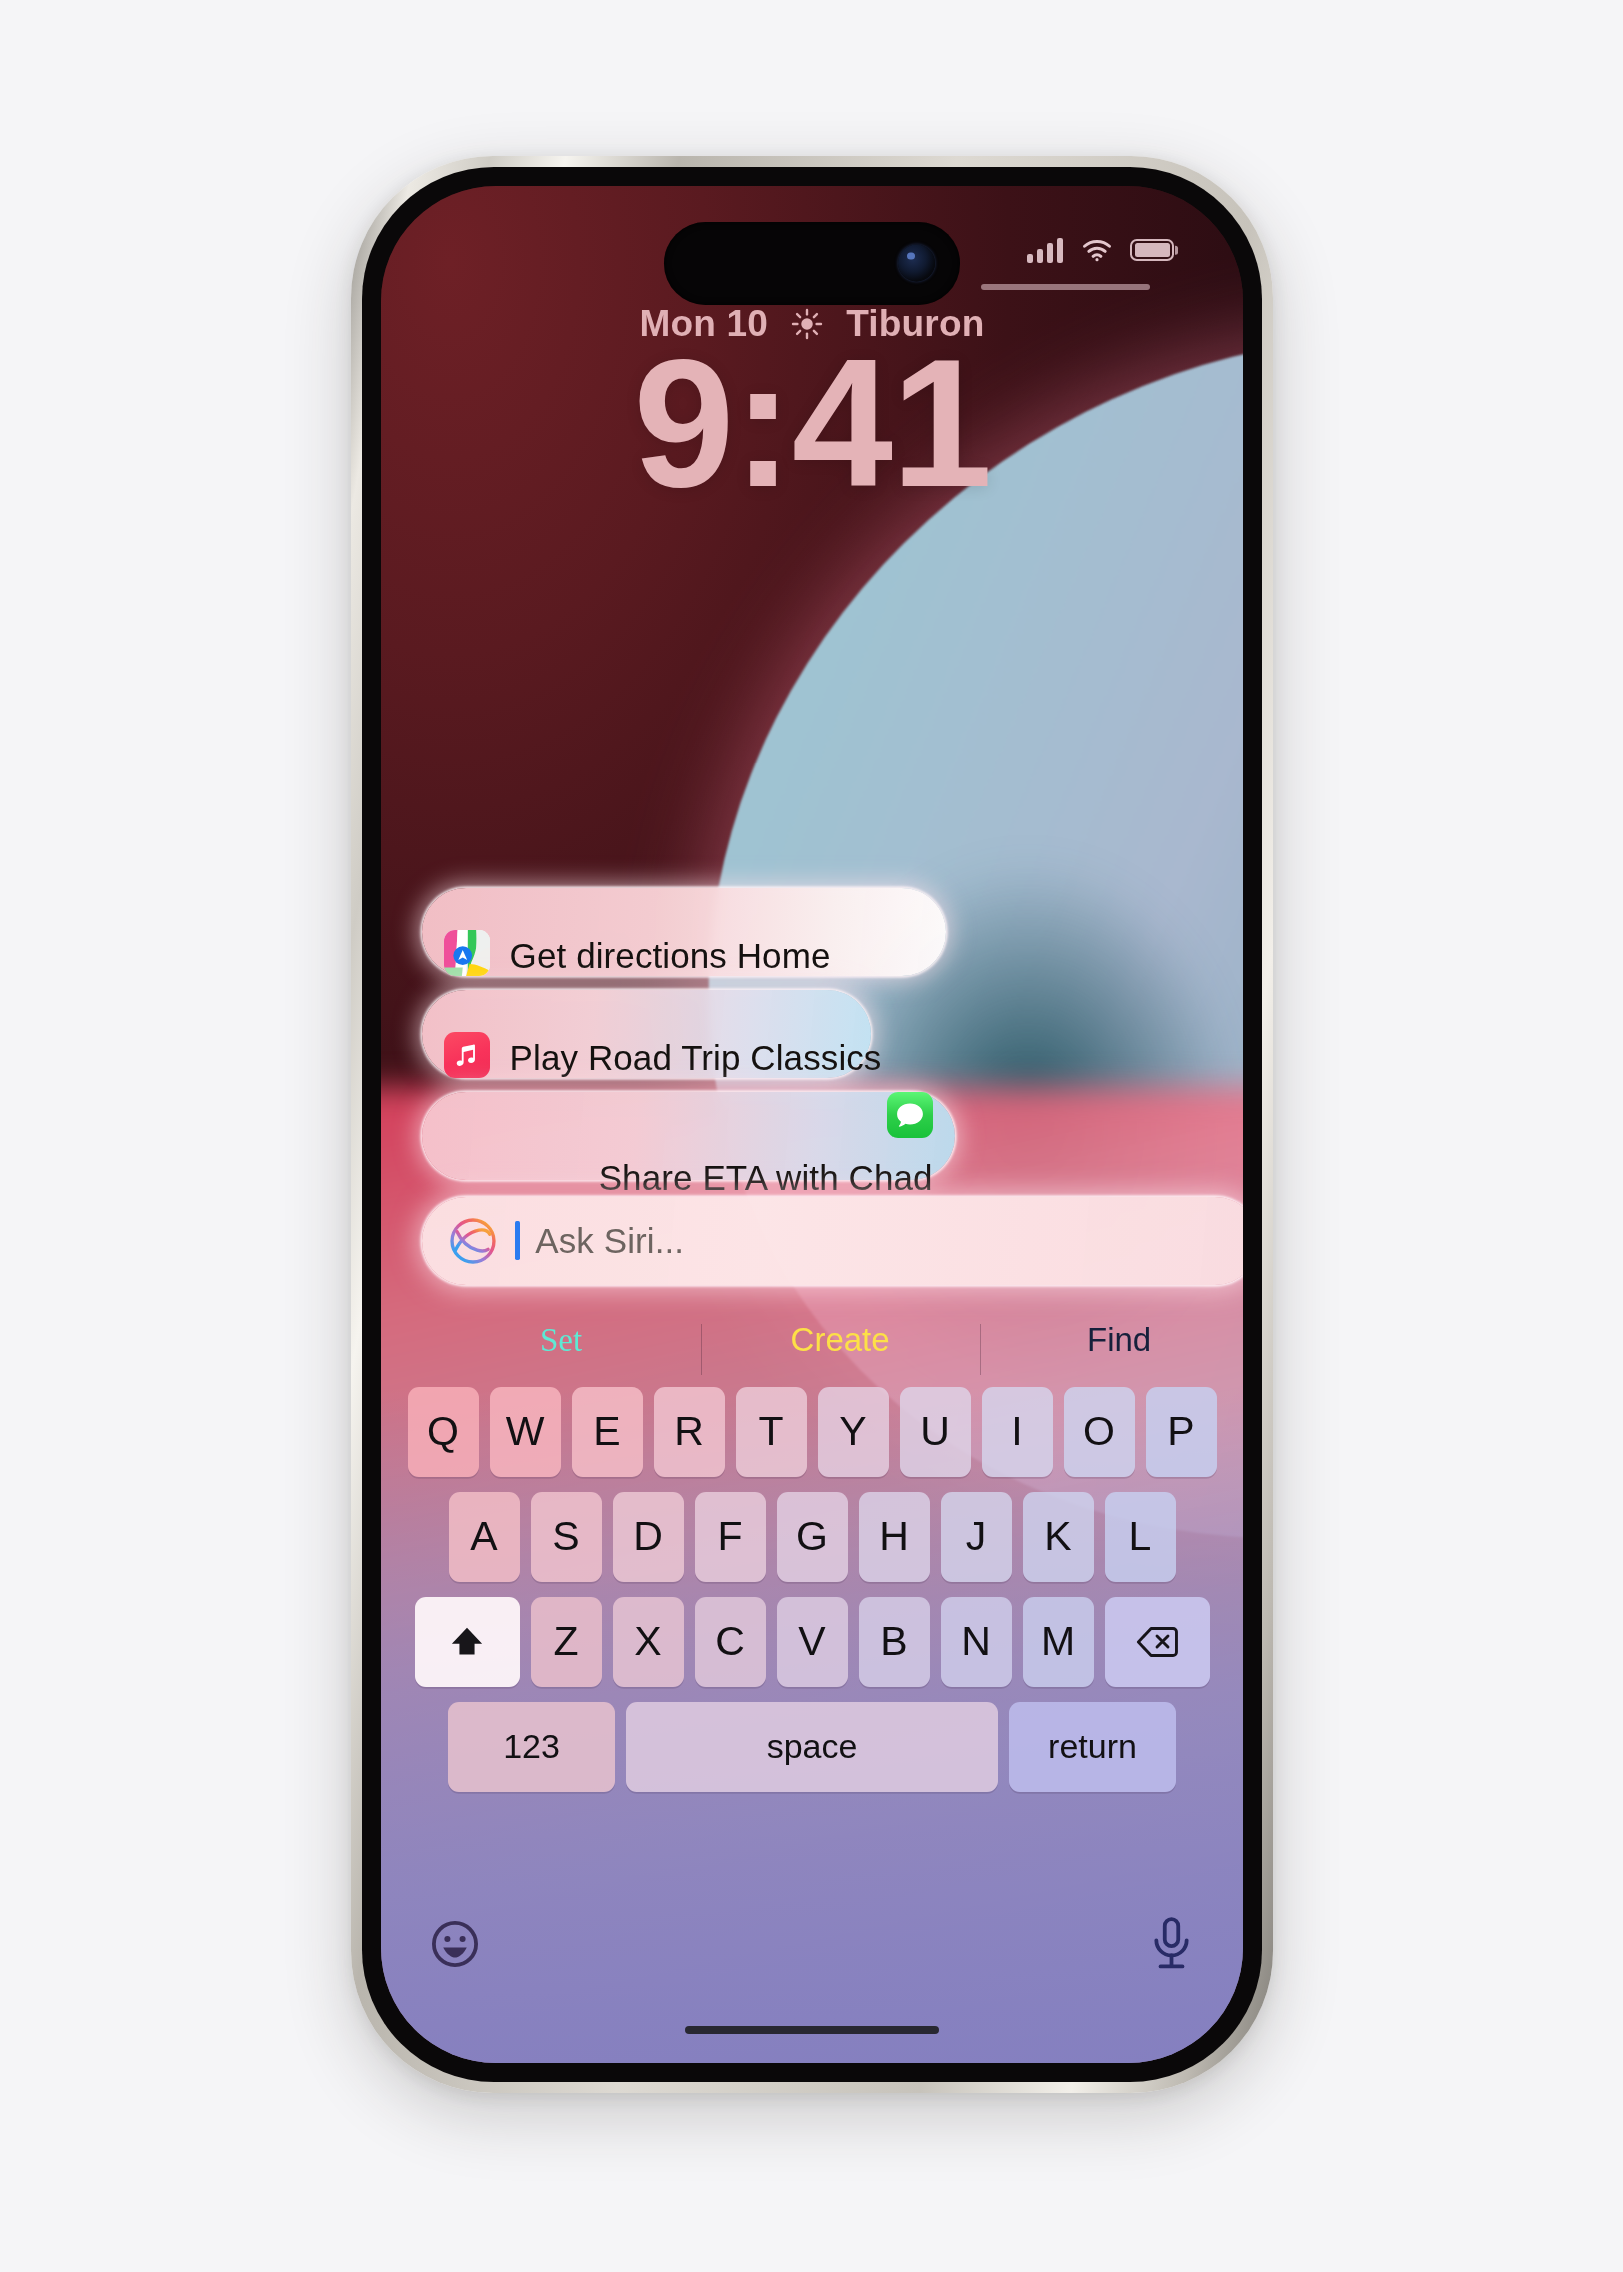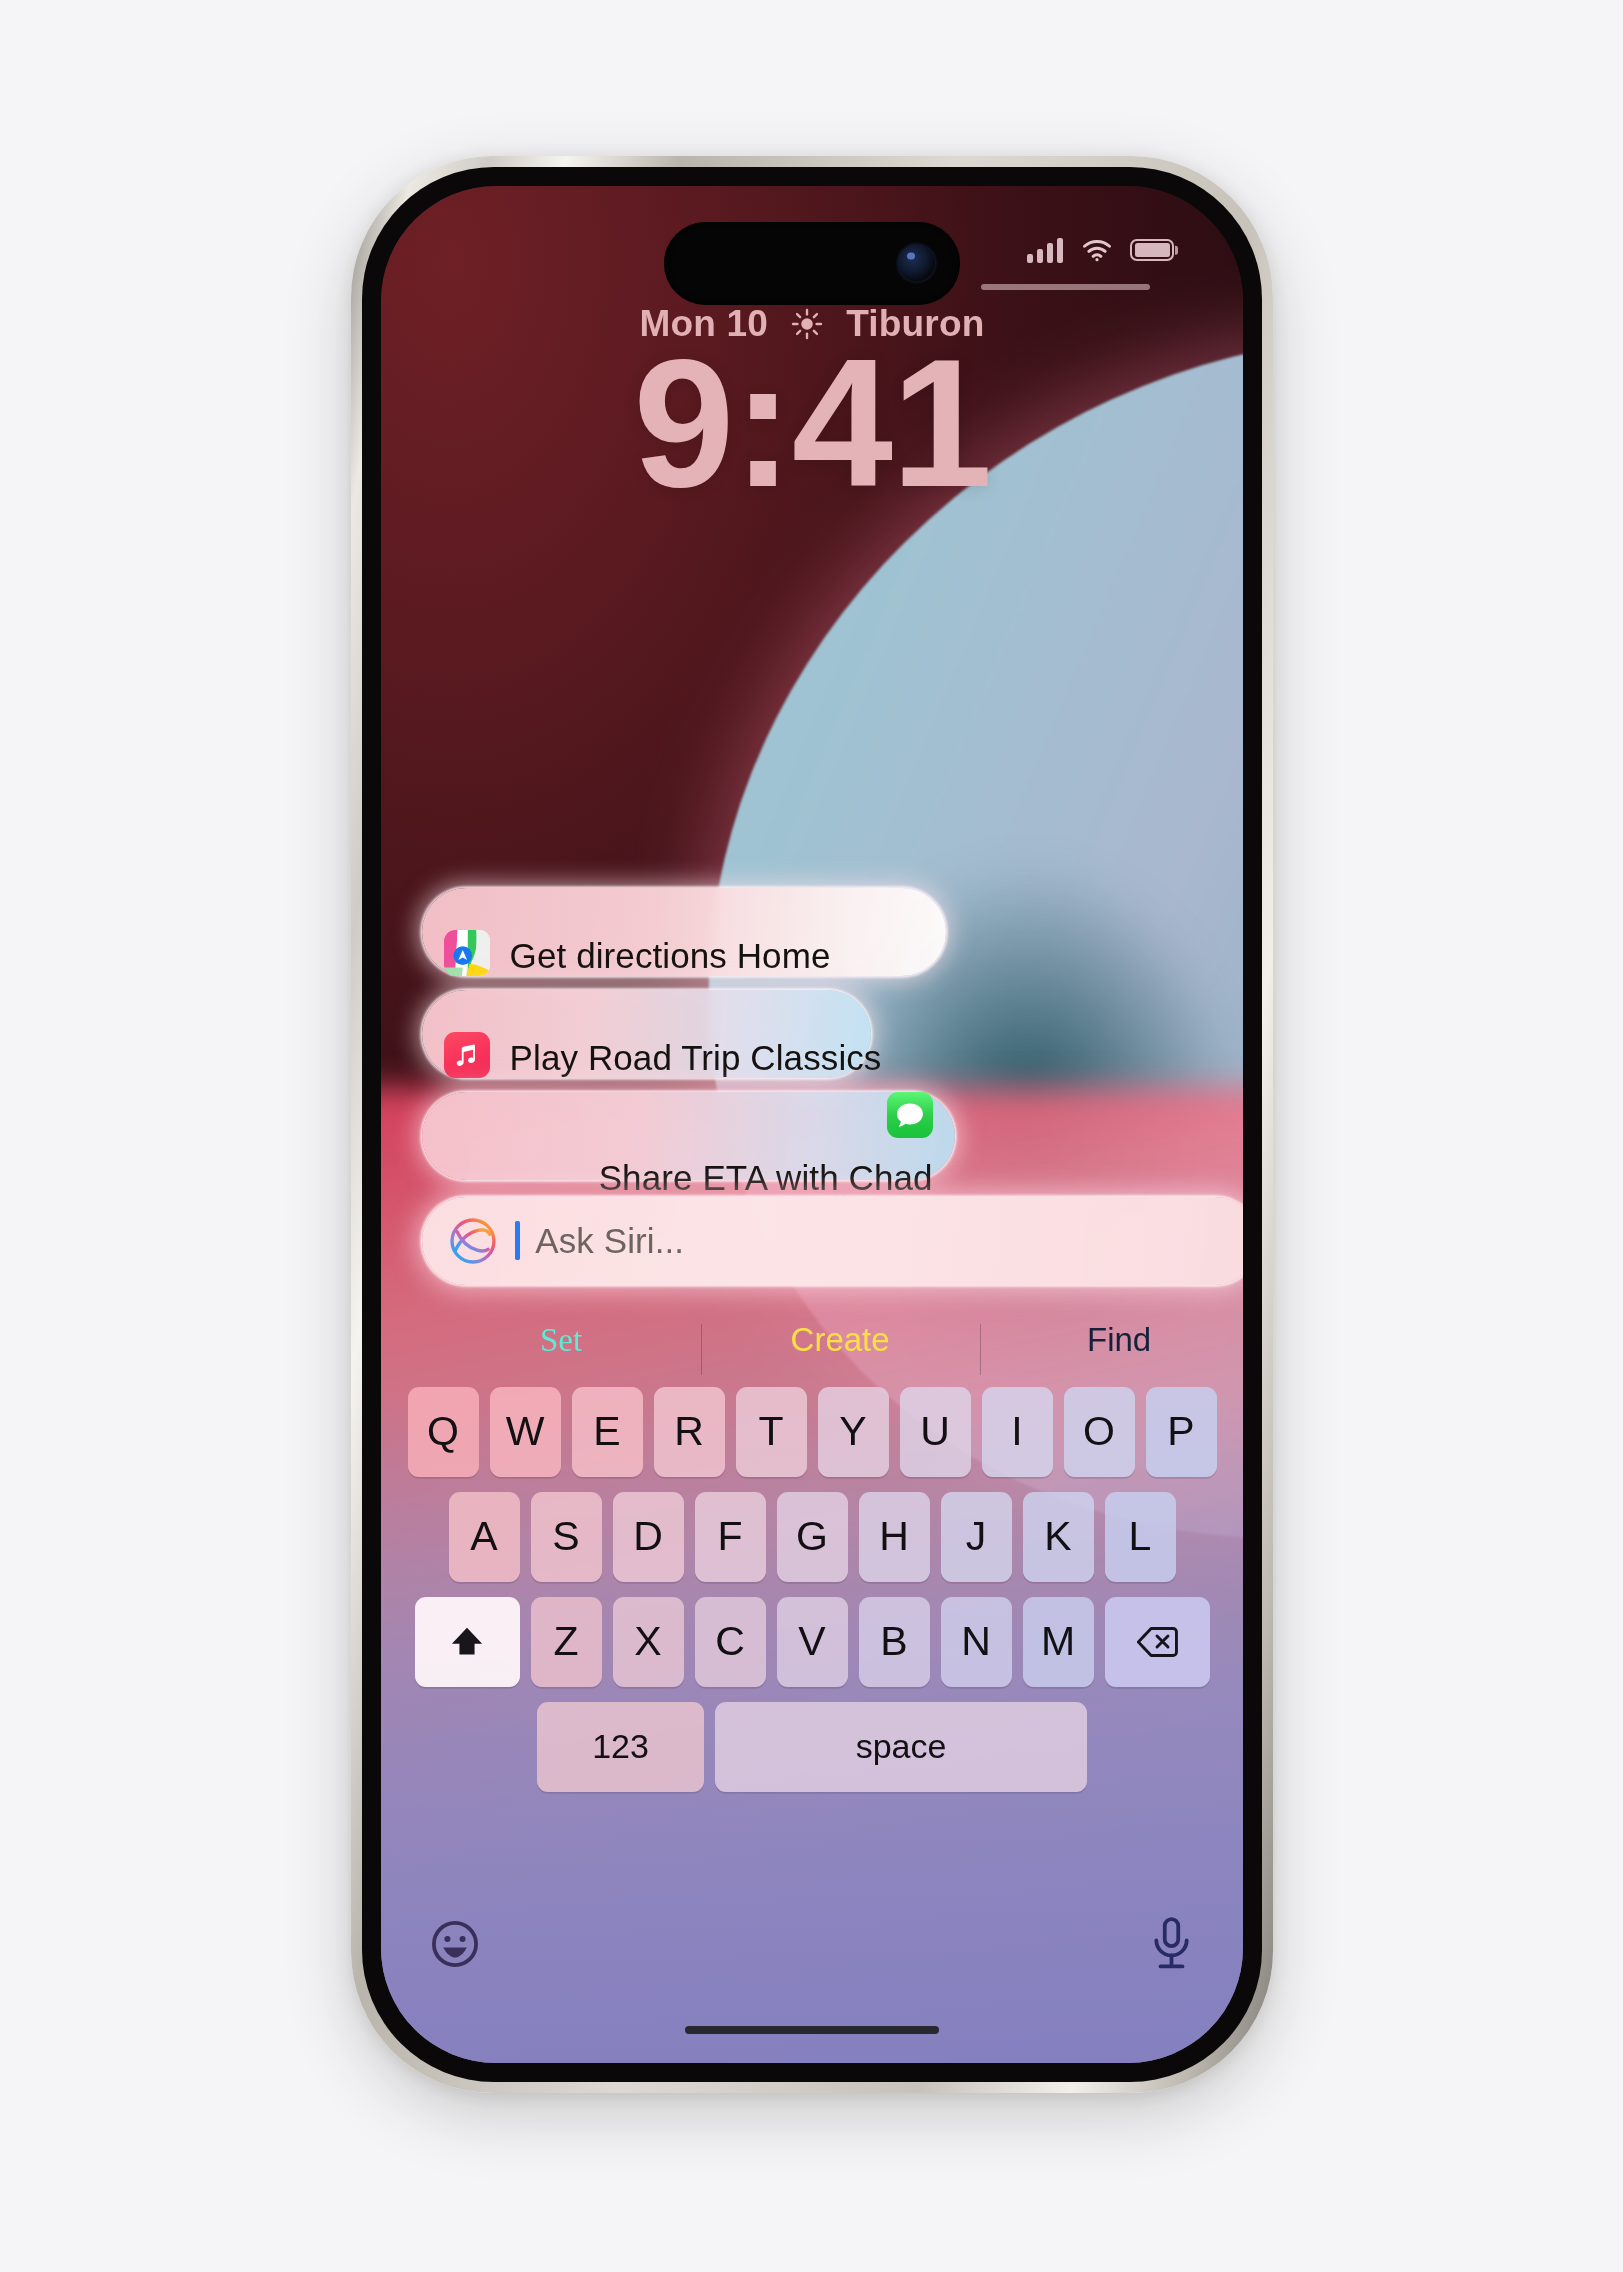--- a/index.html
+++ b/index.html
@@ -405,20 +405,21 @@
               <svg width="44" height="36" viewBox="0 0 52 42">
                 <path d="M19 5h26a4 4 0 014 4v24a4 4 0 01-4 4H19L4 21z" fill="none" stroke="#16141a" stroke-width="3.4" stroke-linejoin="round"></path>
                 <path d="M26 14l13 13M39 14L26 27" stroke="#16141a" stroke-width="3.4" stroke-linecap="round"></path>
               </svg>
             </div>
           </div>
 
           <div class="kb-row">
             <div class="key k-123" style="background:rgba(236,197,208,.80)">123</div>
             <div class="key k-space" style="background:rgba(228,208,226,.80)">space</div>
+            <div class="key k-return">return</div>
           </div>
 
           <div class="kb-bottom">
             <span>
               <svg class="ic-svg" width="54" height="54" viewBox="0 0 64 64">
                 <circle cx="32" cy="32" r="25" fill="none" stroke="#3a2f58" stroke-width="4.5"></circle>
                 <circle cx="23" cy="26" r="3.6" fill="#3a2f58"></circle>
                 <circle cx="41" cy="26" r="3.6" fill="#3a2f58"></circle>
                 <path d="M18 36c4 8 10 12 14 12s10-4 14-12z" fill="#3a2f58"></path>
               </svg>

